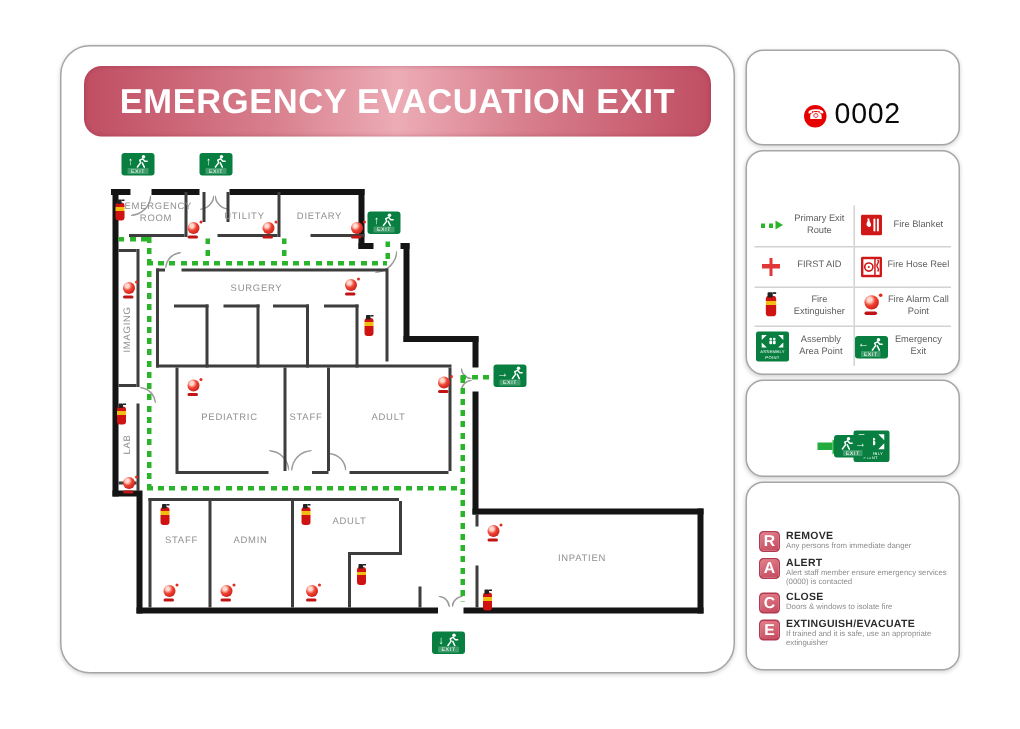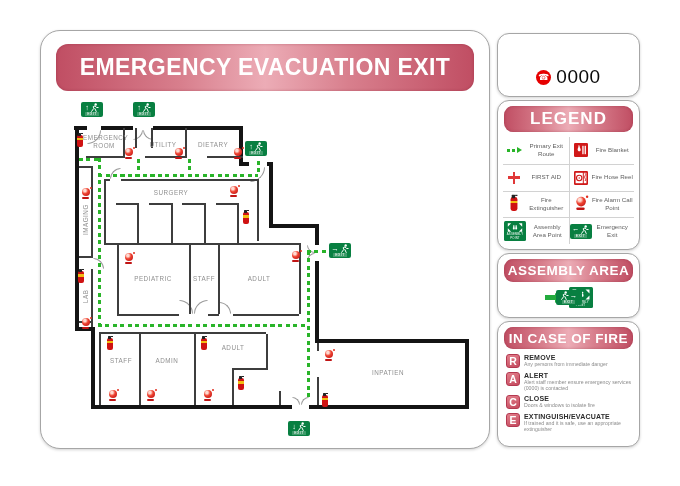--- a/index.html
+++ b/index.html
@@ -292,26 +292,25 @@
       <div class="ew">EXIT</div>
     </div>
   </div>
 </section>
 
 <section class="panel dial">
   <div class="dial-row">
     <span class="phone">
         <span class="pg">☎</span>
       </span>
-    <span class="dial-num">0000</span>
+    <span class="dial-num">0002</span>
   </div>
 </section>
 
 <section class="panel legend">
-  <div class="banner legend-banner">LEGEND</div>
   <div class="lg-grid">
     <div class="lg-cell">
       <span class="lg-ico ri">
           <span class="ri-line"></span>
           <span class="ri-head"></span>
         </span>
       <span class="lg-label">Primary Exit Route</span>
     </div>
     <div class="lg-cell">
       <span class="lg-ico">
@@ -389,21 +388,20 @@
             </span>
             <span class="ew">EXIT</span>
           </span>
       </span>
       <span class="lg-label">Emergency Exit</span>
     </div>
   </div>
 </section>
 
 <section class="panel assembly">
-  <div class="banner as-banner">ASSEMBLY AREA</div>
   <div class="as-row">
     <span class="exit-sign stat" style="width:24px">
         <span class="ep">
           <svg class="man" viewBox="0 0 10 10">
             <circle cx="6.3" cy="1.7" r="1.3" fill="#fff"></circle>
             <path d="M1.8 9.3 4.2 6 3.5 4.2 5.6 3.2 7.3 5 9 5" fill="none" stroke="#fff" stroke-width="1.1" stroke-linecap="round" stroke-linejoin="round"></path>
             <path d="M5.4 6.2 6.9 9.4" stroke="#fff" stroke-width="1.1" stroke-linecap="round"></path>
           </svg>
           <span class="ea">→</span>
         </span>
@@ -423,21 +421,20 @@
           <circle cx="11.4" cy="4.8" r="1" fill="#fff"></circle>
           <rect x="7.5" y="6" width="2.2" height="2.8" rx="0.8" fill="#fff"></rect>
           <rect x="10.3" y="6" width="2.2" height="2.8" rx="0.8" fill="#fff"></rect>
         </svg>
         <span class="ap-word">ASSEMBLY POINT</span>
       </span>
   </div>
 </section>
 
 <section class="panel fire">
-  <div class="banner fire-banner">IN CASE OF FIRE</div>
   <div class="race">
     <div class="race-row">
       <span class="race-badge">R</span>
       <div>
           <div class="race-title">REMOVE</div>
           <div class="race-desc">Any persons from immediate danger</div>
         </div>
     </div>
     <div class="race-row">
       <span class="race-badge">A</span>

